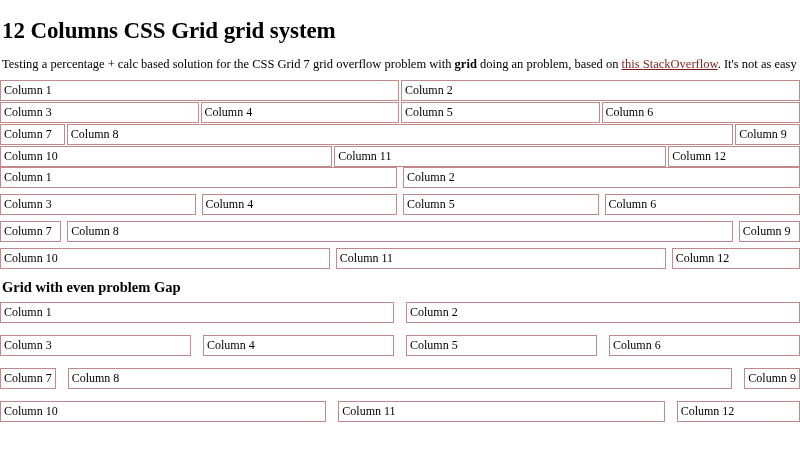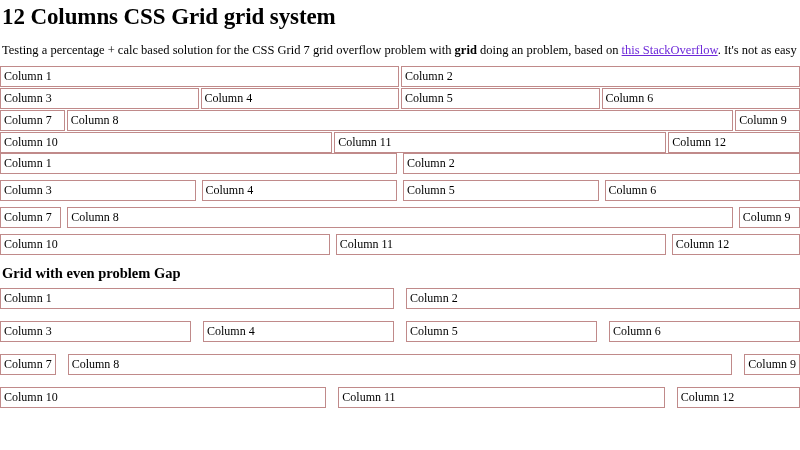--- a/index.html
+++ b/index.html
@@ -9,21 +9,21 @@
     background: #ffffff;
   }
   body {
     width: 800px;
     height: 450px;
     overflow: hidden;
     font-family: "Liberation Serif", "DejaVu Serif", serif;
     color: #000000;
   }
   .page {
-    padding: 4px 0 0 0;
+    padding: 18px 0 0 0;
     box-sizing: border-box;
     width: 800px;
   }
   .page-title {
     font-family: "Liberation Serif", "DejaVu Serif", serif;
     font-size: 23px;
     font-weight: bold;
     line-height: 1.1;
     margin: 0 0 14px 2px;
     letter-spacing: -0.1px;
@@ -32,21 +32,21 @@
     font-family: "Liberation Serif", "DejaVu Serif", serif;
     font-size: 12.5px;
     line-height: 1.25;
     margin: 0 0 7px 2px;
     white-space: nowrap;
   }
   .intro .strong {
     font-weight: bold;
   }
   .intro a {
-    color: #6d28d9;
+    color: #7f1d1d;
     text-decoration: underline;
   }
   .section-title {
     font-family: "Liberation Serif", "DejaVu Serif", serif;
     font-size: 14.5px;
     font-weight: bold;
     margin: 10px 0 6px 2px;
     line-height: 1.15;
   }
 

